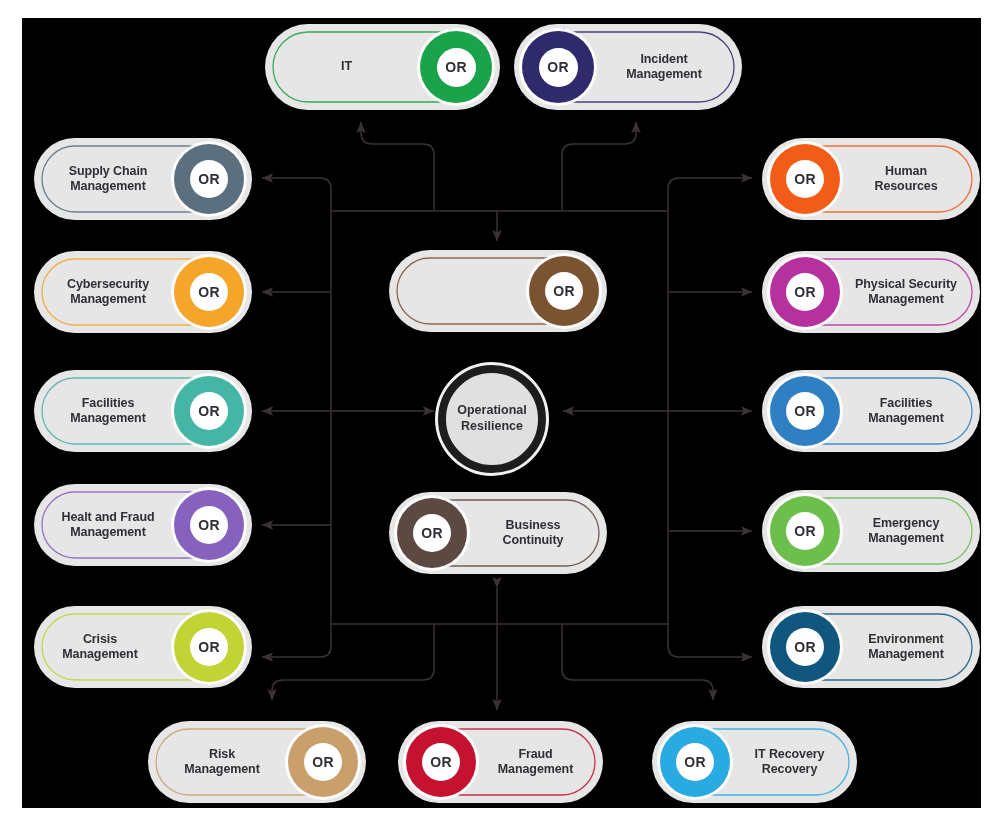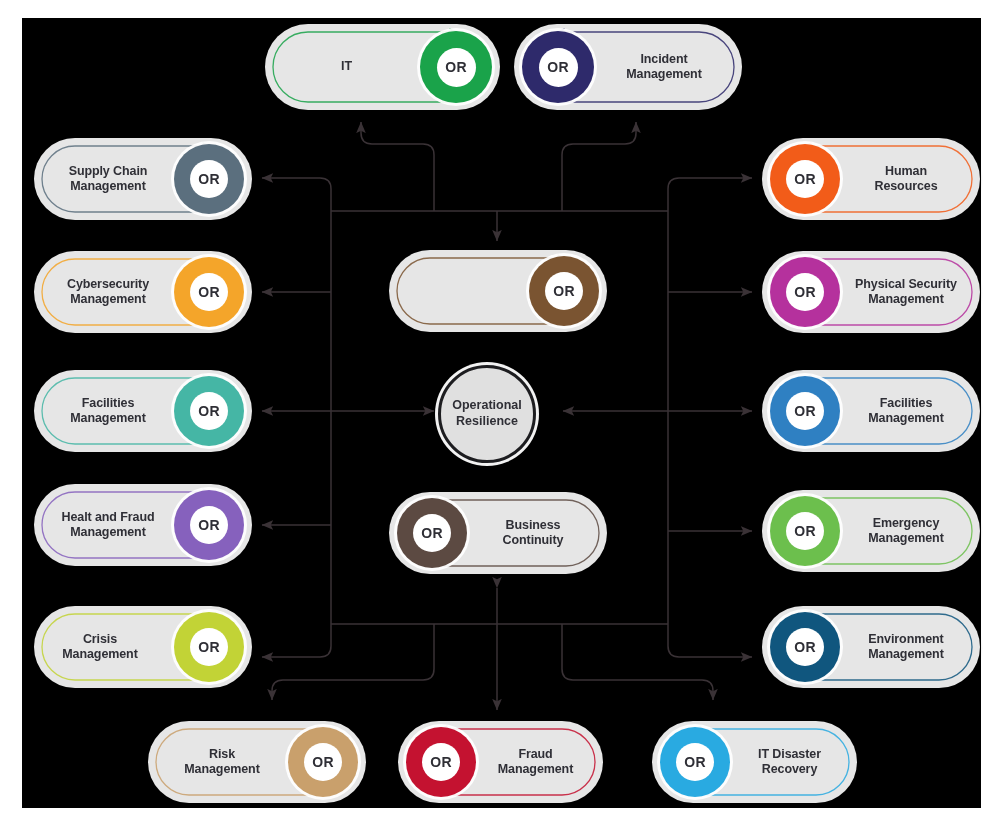--- a/index.html
+++ b/index.html
@@ -14,21 +14,21 @@
   .node-label{position:absolute;top:50%;transform:translateY(-50%);
       font-size:12.5px;font-weight:bold;color:#2f2f36;line-height:1.22;
       text-align:center;letter-spacing:-0.1px;}
   .disc{position:absolute;top:50%;transform:translateY(-50%);border-radius:50%;
       display:flex;align-items:center;justify-content:center;
       box-shadow:0 0 0 3px rgba(255,255,255,.92);}
   .disc .hole{background:#ffffff;border-radius:50%;display:flex;align-items:center;
       justify-content:center;font-size:14px;font-weight:bold;color:#2f2f36;letter-spacing:.2px;}
 
   .center-node{position:absolute;border-radius:50%;background:#e0e0e0;
-      border:3px solid #000000;box-shadow:0 0 0 3px #f2f2f2, 0 2px 5px rgba(0,0,0,.45);
+      border:8px solid #000000;box-shadow:0 0 0 3px #f2f2f2, 0 2px 5px rgba(0,0,0,.45);
       display:flex;align-items:center;justify-content:center;}
   .center-label{font-size:12.5px;font-weight:bold;color:#2f2f36;line-height:1.25;text-align:center;}
 </style>
 </head>
 <body>
 
 <div id="stage">
   <div id="canvas"></div>
 
   <svg id="svg-layer" viewBox="0 0 1000 835">
@@ -303,21 +303,21 @@
           <defs>
             <marker id="nm16" markerWidth="8" markerHeight="8" refX="6.8" refY="3" orient="auto" markerUnits="strokeWidth">
               <path d="M0,0 L7,3 L0,6 L1.6,3 z" fill="#29aae1"></path>
             </marker>
           </defs>
           <path d="M41,74 L164,74 A33,33 0 0 0 164,8 L41,8" fill="none" stroke="#29aae1" stroke-width="1.3" opacity="0.85" marker-end="url(#nm16)"></path>
         </svg>
         <div class="disc" style="width: 70px; height: 70px; background: rgb(41, 170, 225); left: 8px;">
           <div class="hole" style="width: 38px; height: 38px;">OR</div>
         </div>
-        <div class="node-label" style="width: 113px; right: 11px;"><span>IT Disaster</span><br><span>Recovery</span></div>
+        <div class="node-label" style="width: 113px; right: 11px;"><span>IT Recovery</span><br><span>Recovery</span></div>
       </div>
     </div>
 
   <div class="center-node" id="center-node" style="left: 438px; top: 365px; width: 92px; height: 92px; background: rgb(224, 224, 224); border-color: rgb(29, 29, 32);">
     <div class="center-label">
       <span>Operational</span><br>
       <span>Resilience</span>
     </div>
   </div>
 </div>

